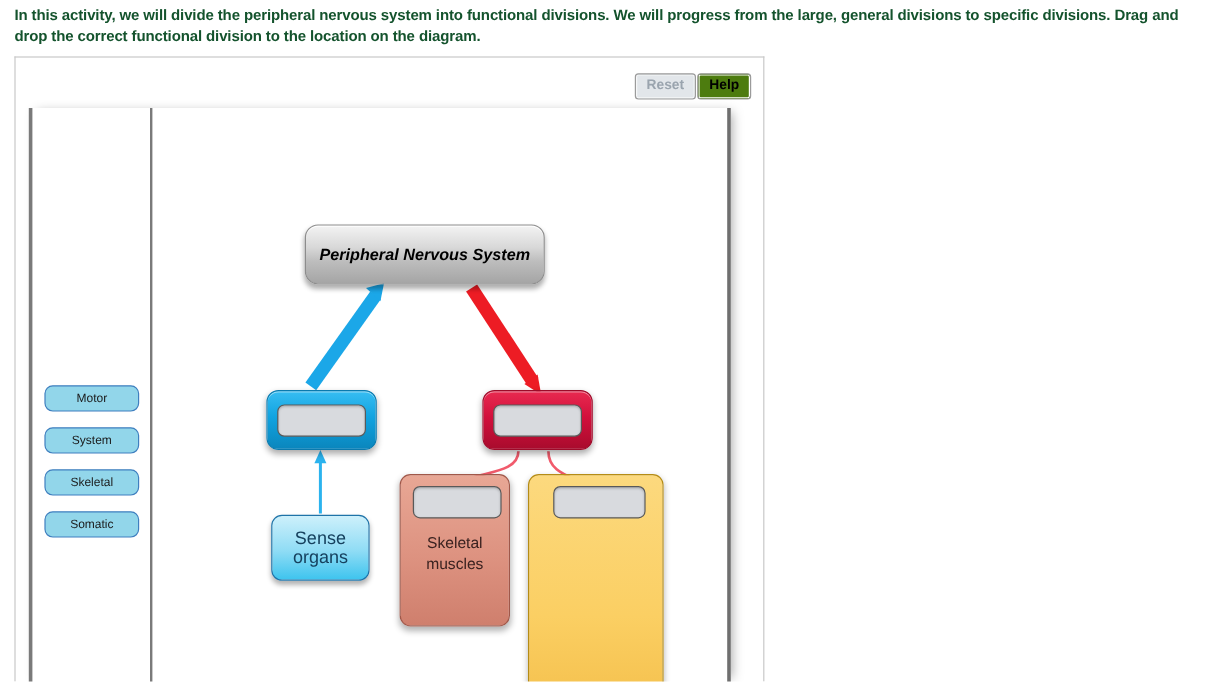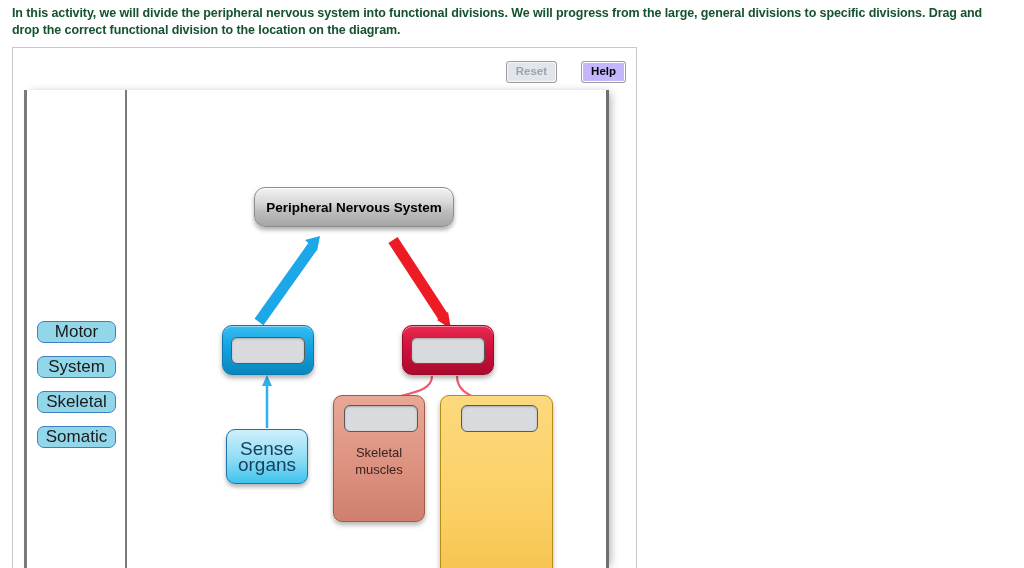--- a/index.html
+++ b/index.html
@@ -41,21 +41,21 @@
     background: #ffffff;
     box-sizing: border-box;
   }
 
   
   #toolbar {
     position: absolute;
     right: 10px;
     top: 13px;
     display: flex;
-    gap: 24px;
+    gap: 1px;
   }
   .tool-btn {
     font-family: "Liberation Sans", sans-serif;
     font-size: 11.5px;
     font-weight: bold;
     padding: 3px 9px 4px 9px;
     border: 1px solid #9b9b9b;
     border-radius: 3px;
     background: #cfe0f5;
     line-height: 13px;
@@ -63,21 +63,21 @@
     box-shadow: inset 0 0 0 1px #ffffff;
   }
   .tool-btn.disabled {
     color: #9aa4ae;
     background: #e2e6ea;
     box-shadow: inset 0 0 0 1px #f6f7f8;
     cursor: default;
   }
   .tool-btn.active {
     color: #000000;
-    background: #c4b5fd;
+    background: #4d7c0f;
   }
 
   
   #inner-panel {
     position: absolute;
     left: 11px;
     top: 42px;
     width: 585px;
     height: 479px;
     background: #ffffff;
@@ -106,21 +106,21 @@
   .chip {
     width: 79px;
     height: 22px;
     margin-bottom: 13px;
     background: #92d6ea;
     border: 1px solid #3f7fbf;
     border-radius: 7px;
     display: flex;
     align-items: center;
     justify-content: center;
-    font-size: 17px;
+    font-size: 10px;
     color: #1a1a1a;
     cursor: move;
     box-sizing: border-box;
   }
 
   
   #diagram {
     position: absolute;
     left: 100px;
     top: 0;
@@ -132,26 +132,26 @@
     left: 0; top: 0;
     width: 482px; height: 479px;
     pointer-events: none;
   }
 
   .node { position: absolute; box-sizing: border-box; }
 
   
   #node-pns {
     left: 127px; top: 97px;
-    width: 200px; height: 40px;
+    width: 200px; height: 50px;
     border-radius: 11px;
     background: linear-gradient(180deg,#f3f3f3 0%,#d8d8d8 38%,#bdbdbd 62%,#a5a5a5 100%);
     border: 1px solid #8d8d8d;
     box-shadow: 0 3px 4px rgba(0,0,0,0.32), inset 0 1px 0 rgba(255,255,255,0.9);
-    display: flex; align-items: center; justify-content: center;
+    display: flex; align-items: center; justify-content: center; font-style: italic;
   }
   #node-pns .node-title {
     font-size: 13.5px; font-weight: bold; color: #000;
   }
 
   
   .parent-node {
     width: 92px; height: 50px;
     border-radius: 10px;
     display: flex; align-items: center; justify-content: center;
@@ -180,21 +180,21 @@
     left: 99px; top: 339px;
     width: 82px; height: 55px;
     border-radius: 9px;
     background: linear-gradient(180deg,#cdf0fb 0%,#8fdcf5 55%,#3ec4ee 100%);
     border: 1px solid #1e73a8;
     box-shadow: 0 3px 4px rgba(0,0,0,0.3);
     display: flex; align-items: center; justify-content: center;
     text-align: center;
   }
   #node-sense .node-title {
-    font-size: 19px; color: #16415e; line-height: 16px;
+    font-size: 15px; color: #16415e; line-height: 16px;
   }
 
   
   #node-skeletal {
     left: 206px; top: 305px;
     width: 92px; height: 127px;
     border-radius: 9px;
     background: linear-gradient(180deg,#e8a795 0%,#dd9280 55%,#cf7f6d 100%);
     border: 1px solid #a0584a;
     box-shadow: 0 3px 5px rgba(0,0,0,0.3);

